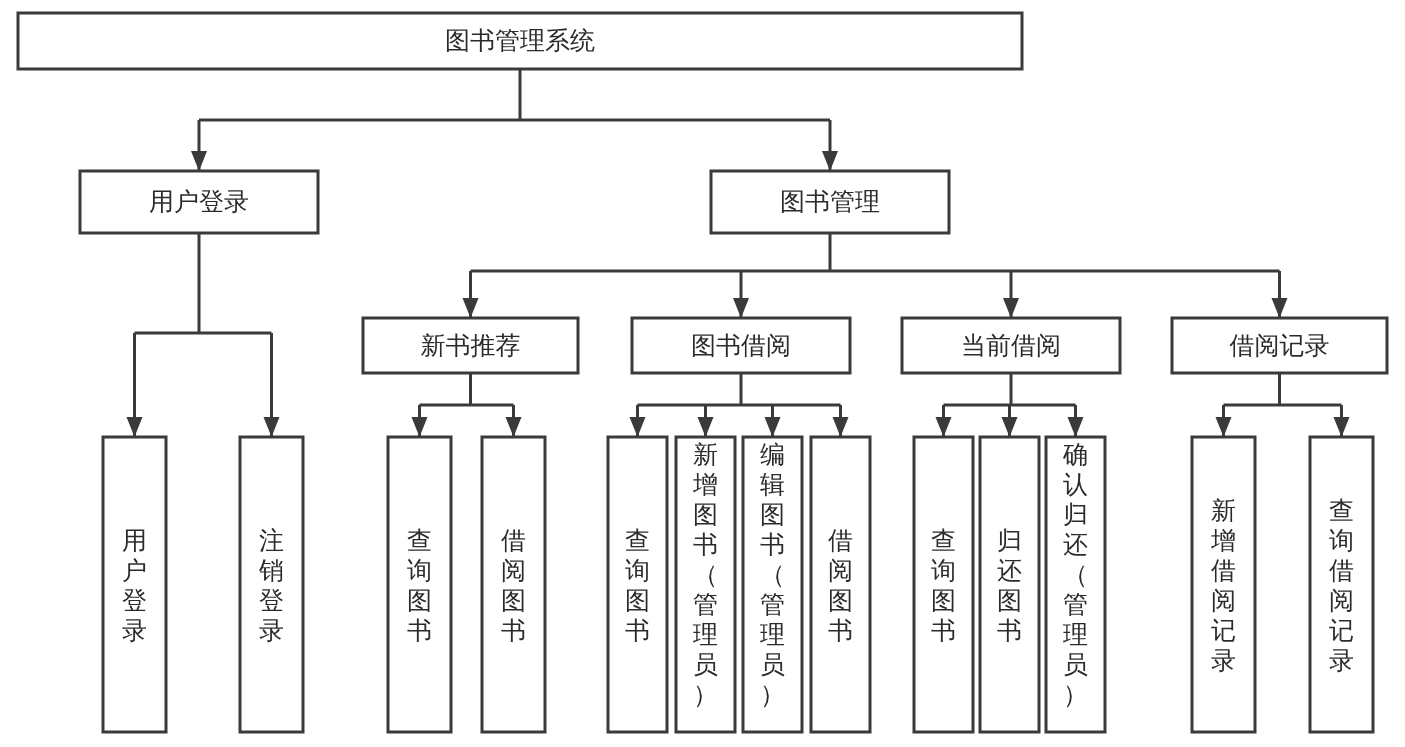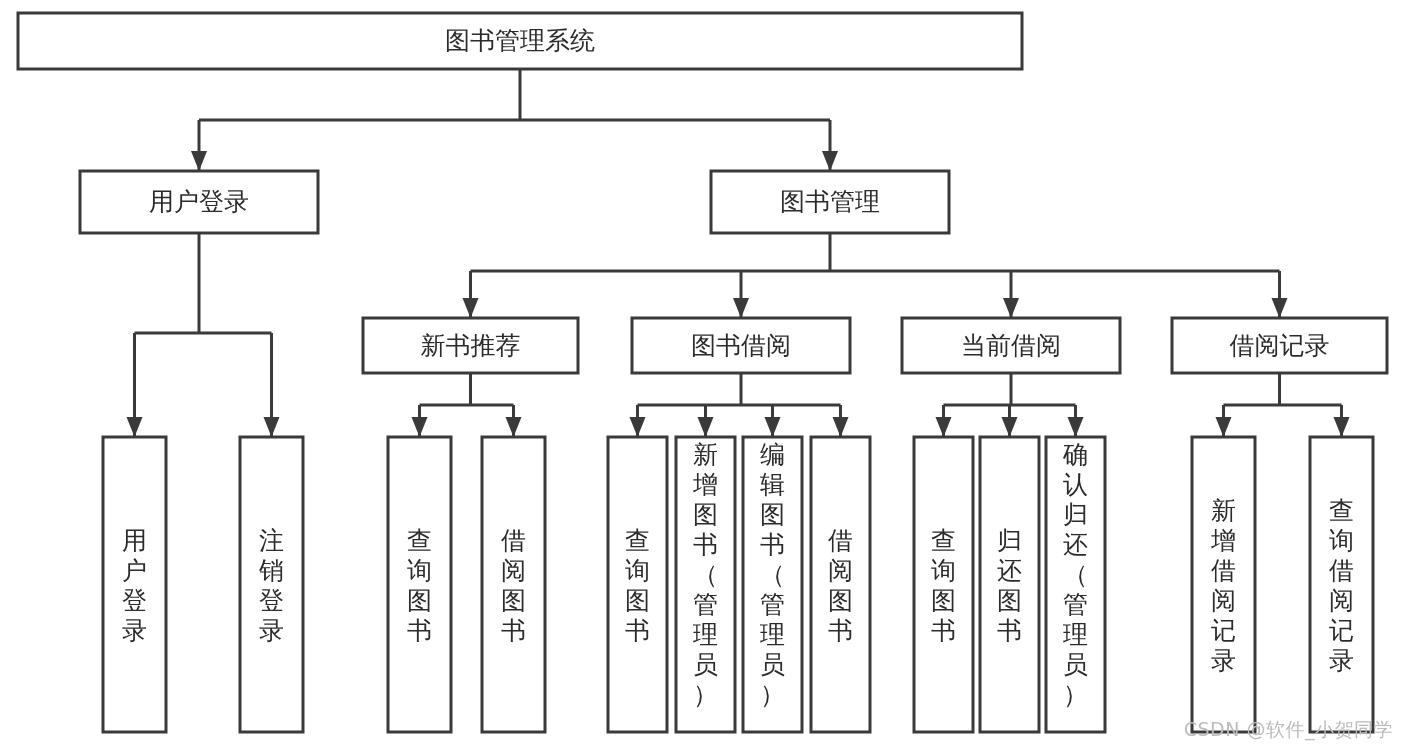--- a/index.html
+++ b/index.html
@@ -221,15 +221,14 @@
           <rect x="1192" y="437" width="63" height="295" class="node-box"></rect>
           <text x="1223.5" y="518.5" class="node-label-v"><tspan x="1223.5" dy="0">新</tspan><tspan x="1223.5" dy="30">增</tspan><tspan x="1223.5" dy="30">借</tspan><tspan x="1223.5" dy="30">阅</tspan><tspan x="1223.5" dy="30">记</tspan><tspan x="1223.5" dy="30">录</tspan></text>
         </g>
         <g>
           <rect x="1310" y="437" width="63" height="295" class="node-box"></rect>
           <text x="1341.5" y="518.5" class="node-label-v"><tspan x="1341.5" dy="0">查</tspan><tspan x="1341.5" dy="30">询</tspan><tspan x="1341.5" dy="30">借</tspan><tspan x="1341.5" dy="30">阅</tspan><tspan x="1341.5" dy="30">记</tspan><tspan x="1341.5" dy="30">录</tspan></text>
         </g>
       </g>
   </svg>
 
-  <div class="watermark">CSDN @软件_小贺同学</div>
 
 </div>
 
 </body></html>

